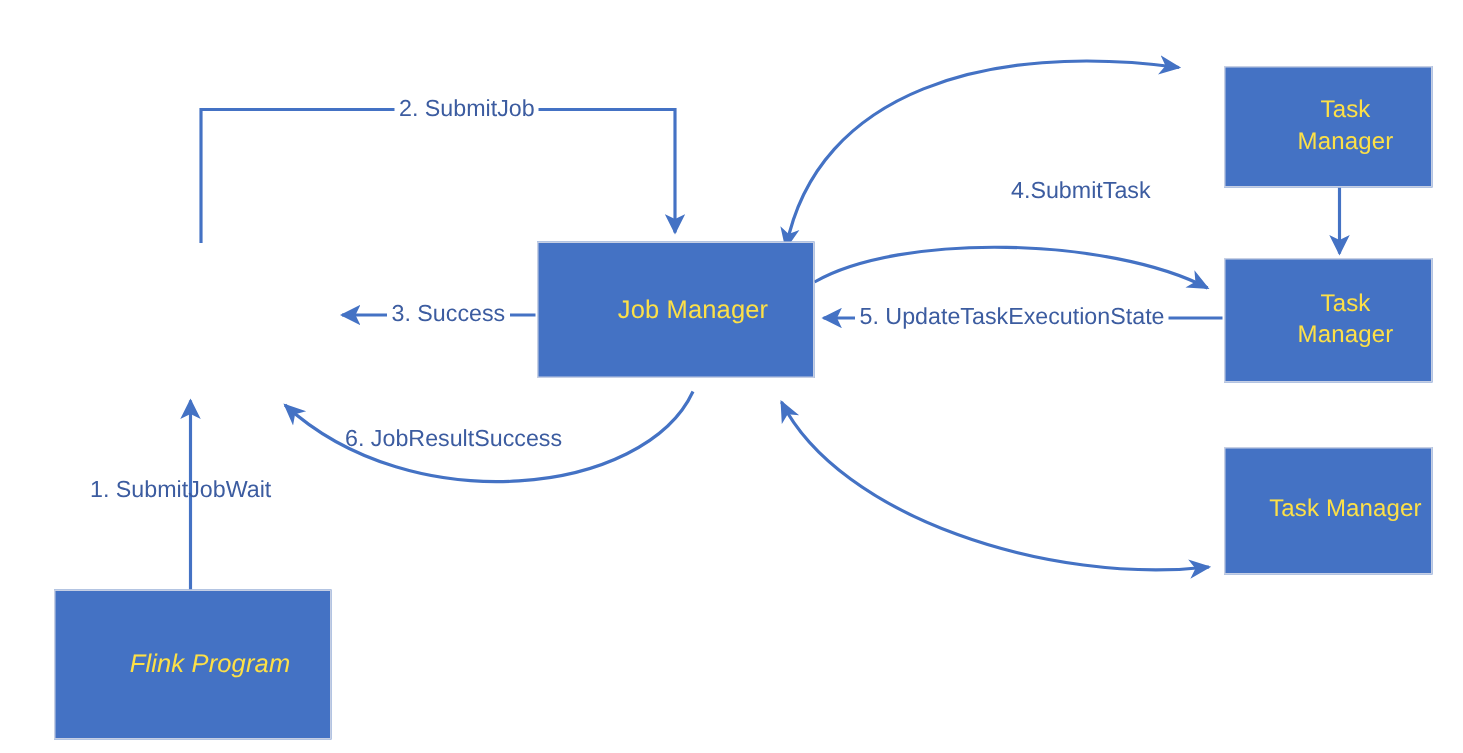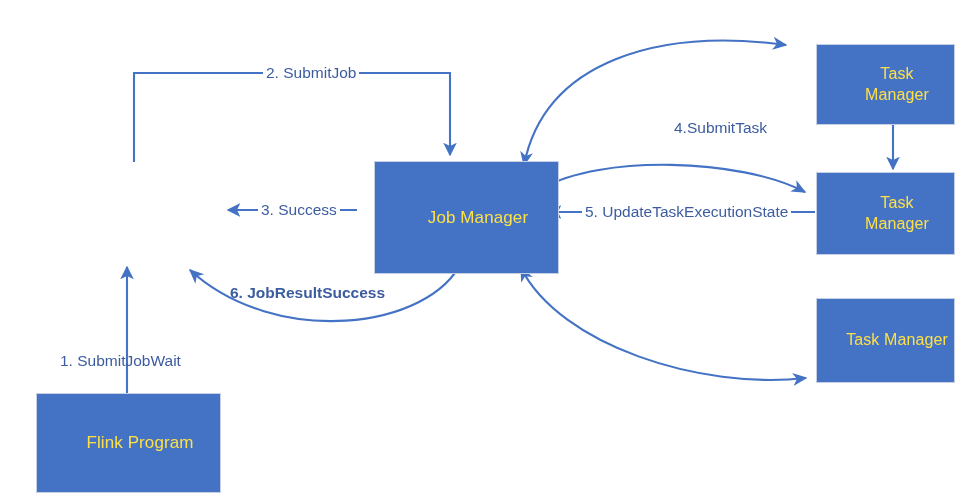--- a/index.html
+++ b/index.html
@@ -83,25 +83,25 @@
     <path d="M 815 212 L 549 212" fill="none" stroke="#4472c4" stroke-width="2.1" marker-end="url(#ah)"></path>
 
     <path d="M 893 125 L 893 169" fill="none" stroke="#4472c4" stroke-width="2.1" marker-end="url(#ah)"></path>
 
     <path d="M 462 261 C 430 330 275 348 190 270" fill="none" stroke="#4472c4" stroke-width="2.1" marker-end="url(#ah-slim)"></path>
 
     <path d="M 521 268 C 560 345 700 390 806 378" fill="none" stroke="#4472c4" stroke-width="2.1" marker-start="url(#ah-slim)" marker-end="url(#ah-slim)"></path>
   </svg>
 
 
-  <div class="node" style="left:374px; top:161px; width:185px; height:113px;">
+  <div class="node" style="left:358px; top:161px; width:185px; height:91px;">
     <span>Job Manager</span>
   </div>
 
-  <div class="node" style="left:36px;  top:393px; width:185px; height:100px;">
+  <div class="node" style="left:36px;  top:393px; width:185px; height:100px;font-style:italic;">
     <span>Flink Program</span>
   </div>
 
   <div class="node small" style="left:816px; top:44px;  width:139px; height:81px;">
     <span>Task
 Manager</span>
   </div>
 
   <div class="node small" style="left:816px; top:172px; width:139px; height:83px;">
     <span>Task
@@ -109,21 +109,21 @@
   </div>
 
   <div class="node small" style="left:816px; top:298px; width:139px; height:85px;">
     <span>Task Manager</span>
   </div>
 
   <div class="edge-label" style="left:243px; top:65px;margin-left:20px;">2. SubmitJob</div>
 
   <div class="edge-label" style="left:246px; top:202px;margin-left:12px;">3. Success</div>
 
-  <div class="edge-label plain" style="left:57px;  top:319px;margin-top:34px;">1. SubmitJobWait</div>
+  <div class="edge-label plain" style="left:57px;  top:319px;">1. SubmitJobWait</div>
 
   <div class="edge-label plain" style="left:639px; top:120px;margin-left:32px;">4.SubmitTask</div>
 
-  <div class="edge-label" style="left:582px; top:204px;">5. UpdateTaskExecutionState</div>
+  <div class="edge-label" style="left:570px; top:204px;">5. UpdateTaskExecutionState</div>
 
-  <div class="edge-label plain" style="left:227px; top:285px;font-weight:bold;">6. JobResultSuccess</div>
+  <div class="edge-label plain" style="left:227px; top:285px;">6. JobResultSuccess</div>
 
 </div>
 
 </body></html>

